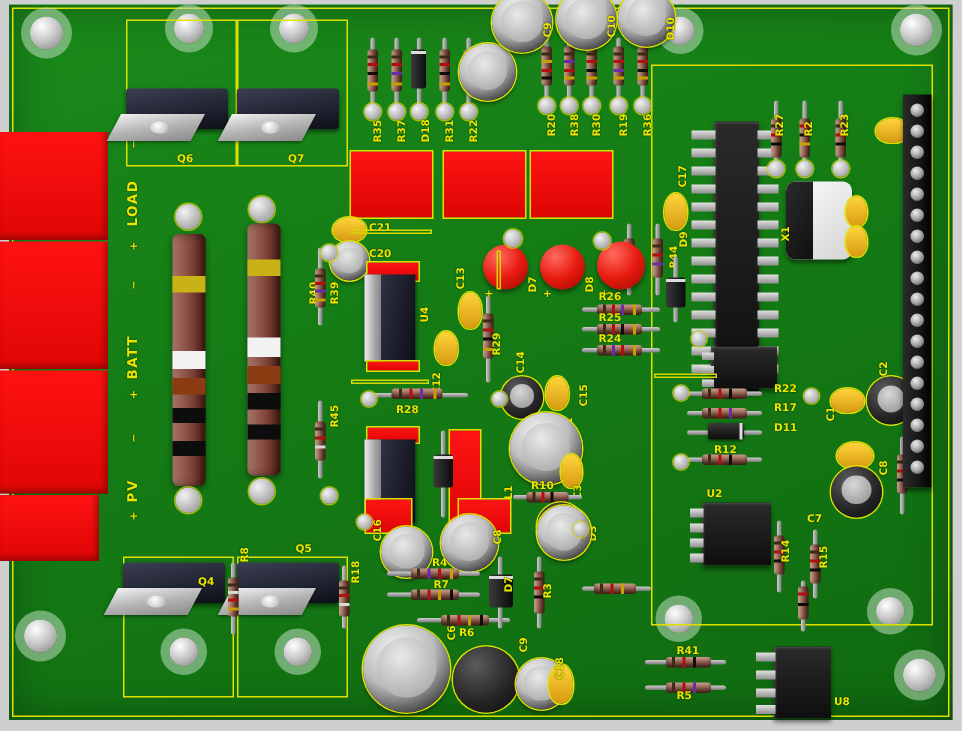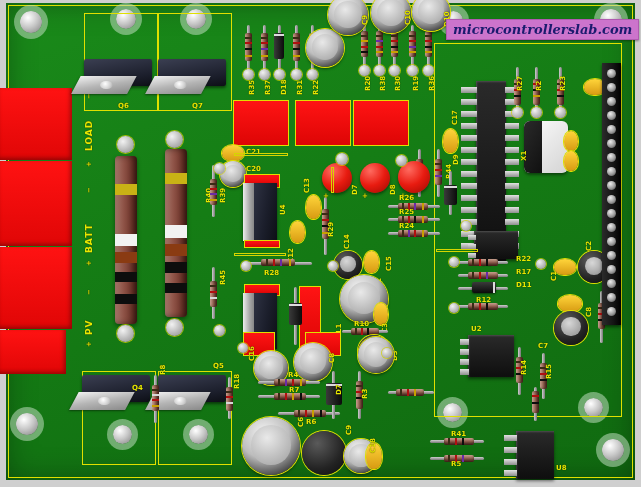--- a/index.html
+++ b/index.html
@@ -159,21 +159,21 @@
       <div class="body"></div>
         <div class="tab"></div>
         <div class="hole"></div>
     </div>
     <div class="to220" style="left:152px;top:372px;width:68px;height:42px;">
       <div class="body"></div>
         <div class="tab"></div>
         <div class="hole"></div>
     </div>
     <div class="silk" style="left:126px;top:360px;margin-top:22px;">Q4</div>
-    <div class="silk" style="left:191px;top:360px;margin-left:16px;">Q5</div>
+    <div class="silk" style="left:191px;top:360px;">Q5</div>
     <div class="silk v" style="left:154px;top:372px;">R8</div>
     <div class="silk v" style="left:228px;top:386px;">R18</div>
 
     <div class="leadv" style="left:148px;top:372px;height:48px;"></div>
     <div class="resv" style="left:146px;top:382px;height:26px;">
       <div class="b" style="top:4px;background:#3a2a16;"></div>
       <div class="b" style="top:9px;background:#d8d8d8;"></div>
       <div class="b" style="top:14px;background:#b10f0f;"></div>
       <div class="b" style="top:20px;background:#c8a000;"></div>
     </div>
@@ -331,21 +331,20 @@
     <div class="ecap" style="left:365px;top:-10px;width:40px;height:40px;">
         <div class="top"></div>
       </div>
     <div class="ecap" style="left:406px;top:-10px;width:38px;height:38px;">
         <div class="top"></div>
       </div>
     <div class="silk v" style="left:356px;top:22px;">C9</div>
     <div class="silk v" style="left:399px;top:22px;">C10</div>
     <div class="silk v" style="left:438px;top:24px;">D10</div>
 
-    <div class="watermark" style="left:440px;top:16px;">microcontrollerslab.com</div>
 
     <div class="redsm" style="left:228px;top:98px;width:54px;height:44px;"></div>
     <div class="redsm" style="left:290px;top:98px;width:54px;height:44px;"></div>
     <div class="redsm" style="left:348px;top:98px;width:54px;height:44px;"></div>
 
     <div class="leadv" style="left:412px;top:146px;height:48px;"></div>
     <div class="resv" style="left:410px;top:156px;height:26px;">
       <div class="b" style="top:4px;background:#3a2a16;"></div>
         <div class="b" style="top:10px;background:#b10f0f;"></div>
       <div class="b" style="top:16px;background:#6a2ba8;"></div>

